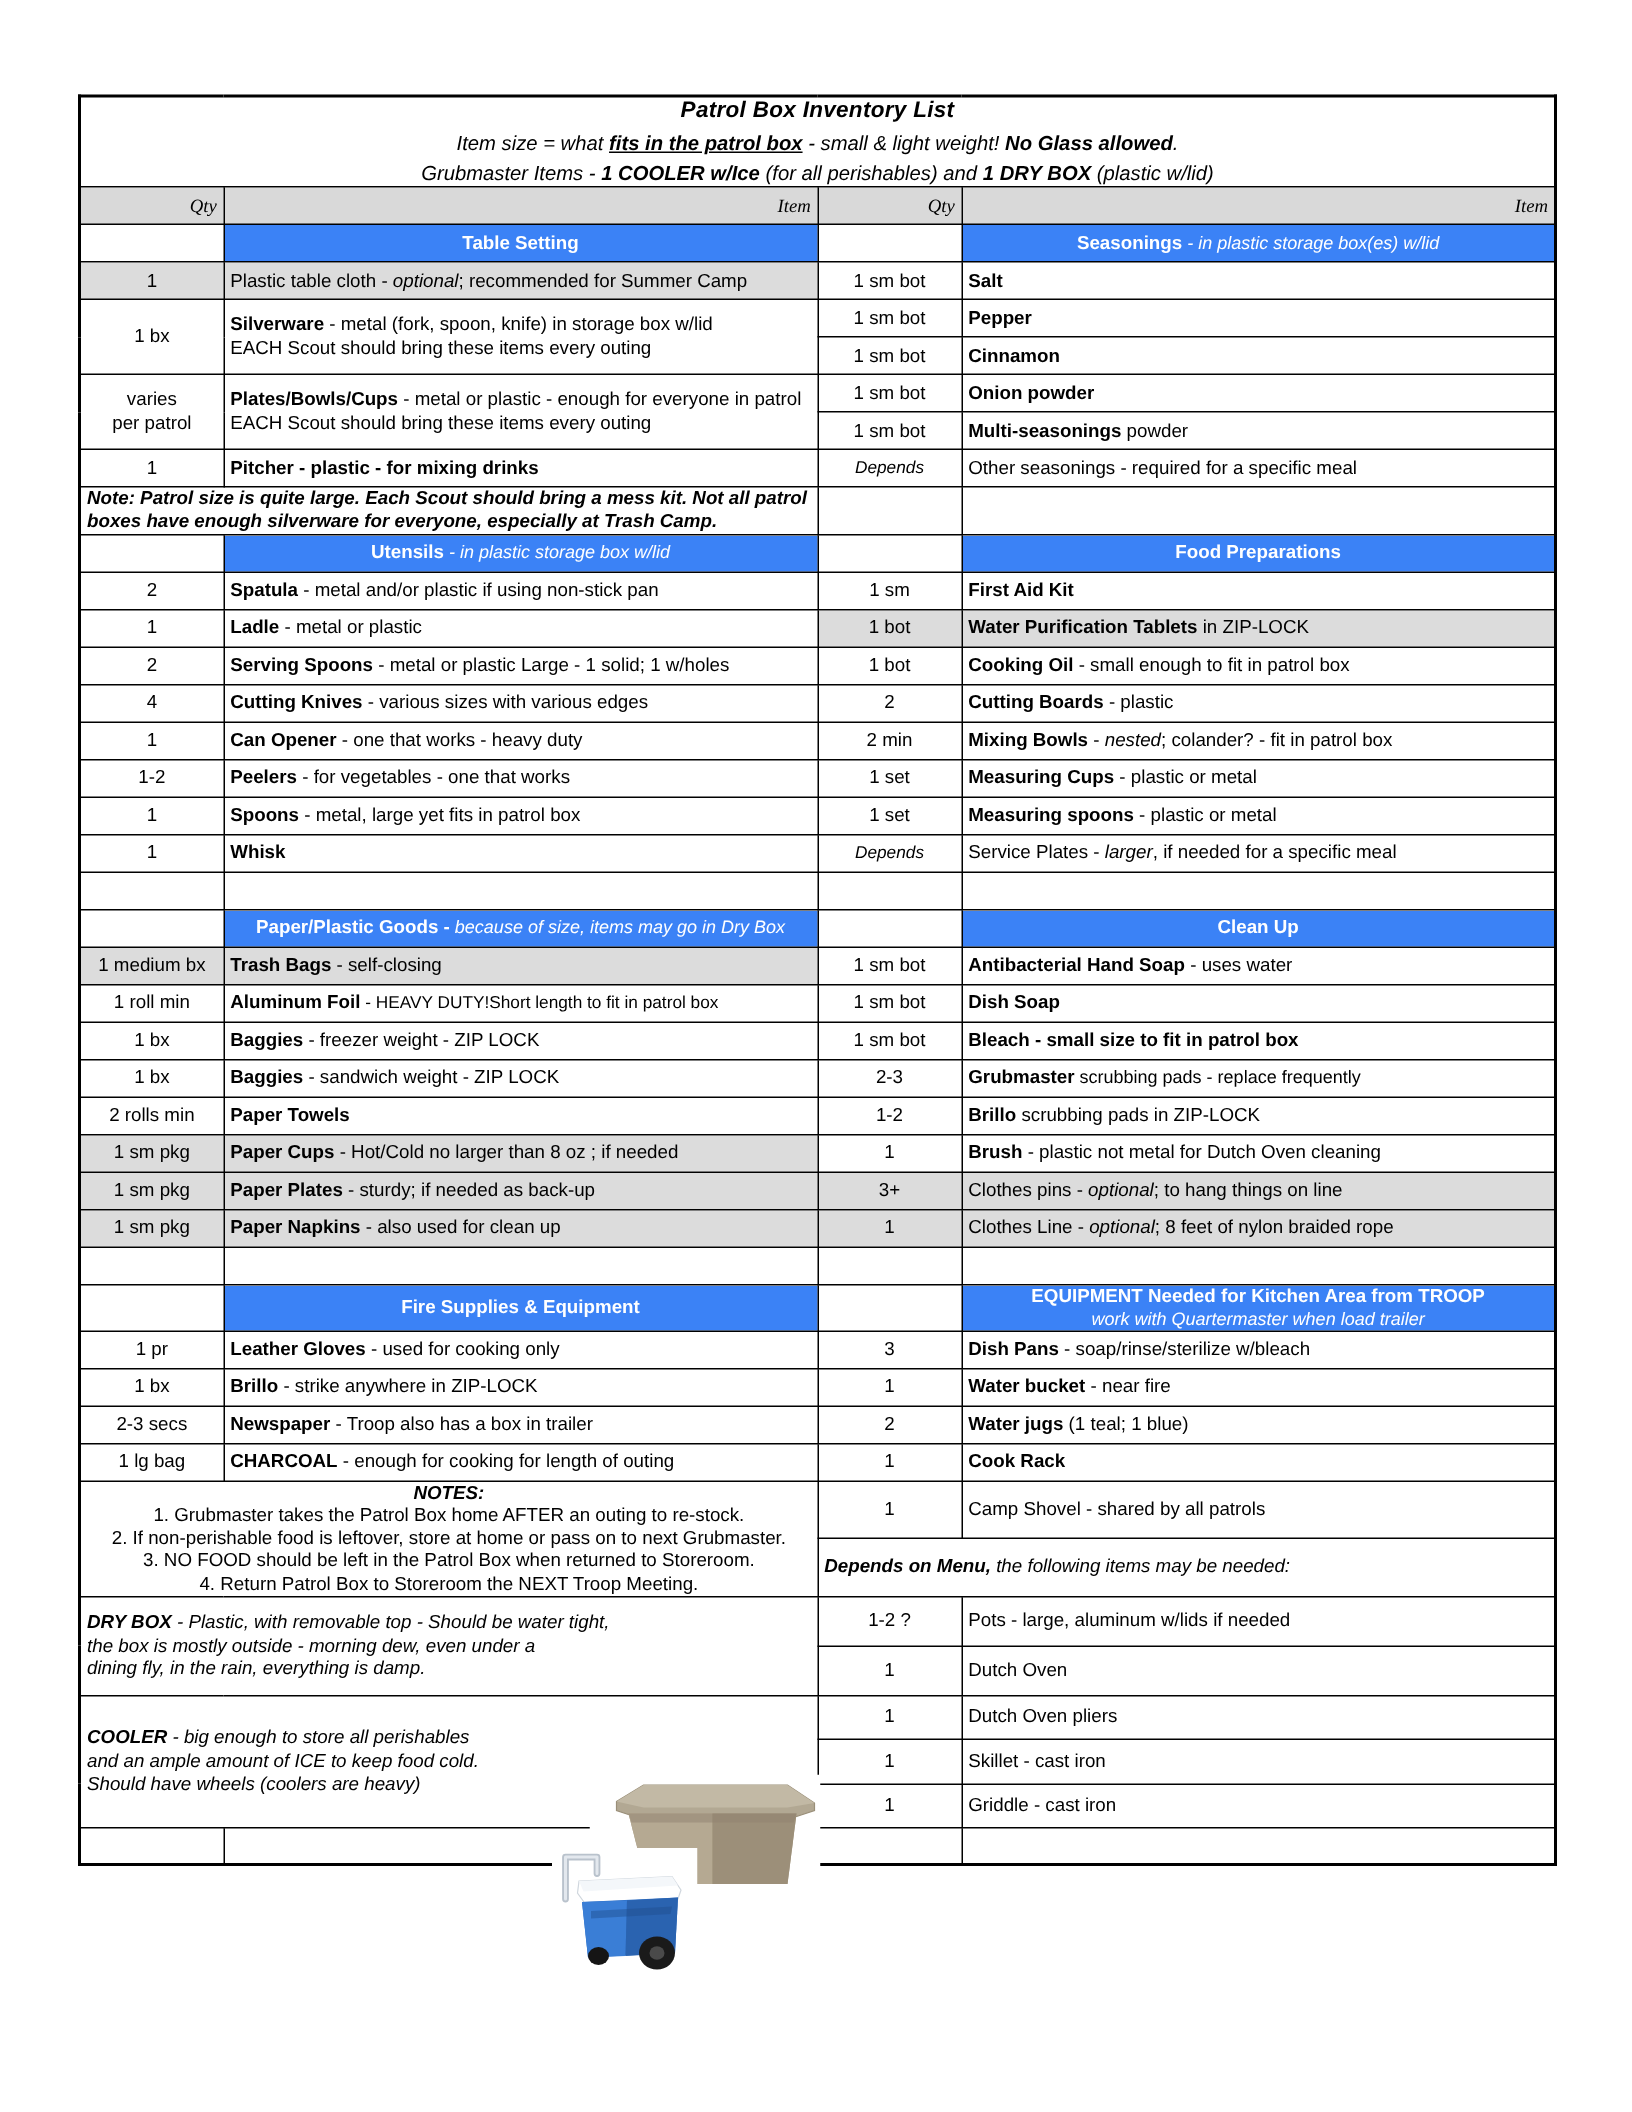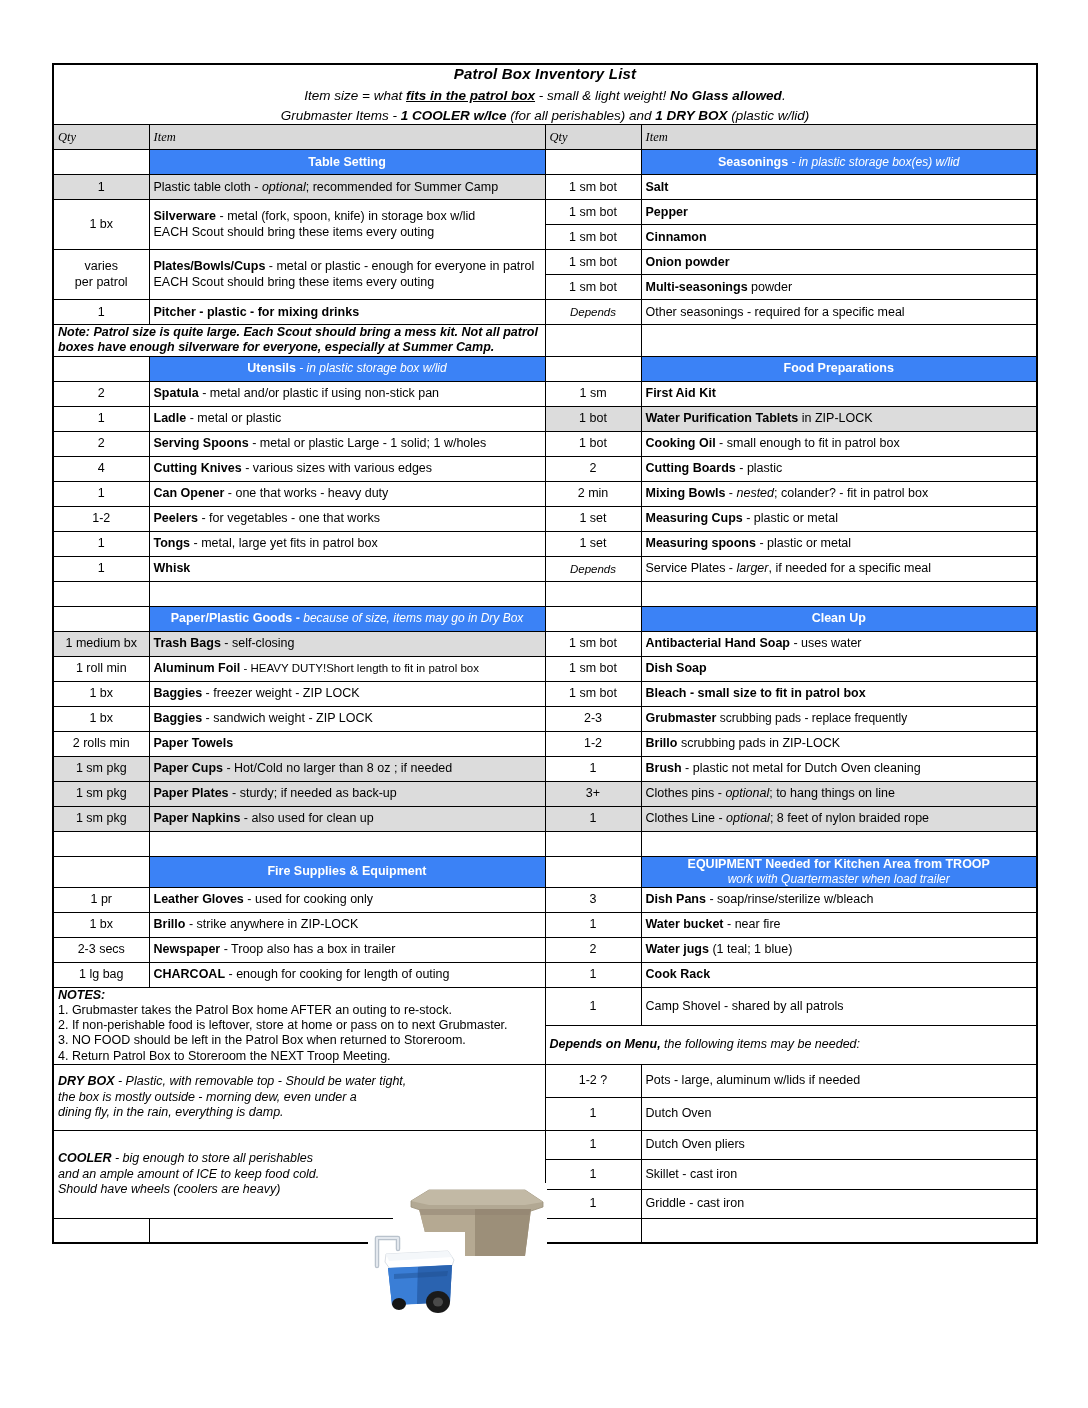--- a/index.html
+++ b/index.html
@@ -42,21 +42,21 @@
   .t2{font-style:italic;font-size:13.5px;margin-top:5px;}
   .t3{font-style:italic;font-size:13.5px;margin-top:3px;}
   .u{text-decoration:underline;}
   .b{font-weight:bold;}
   .i{font-style:italic;}
   .nb{font-weight:normal;}
 
   
   .colhead{
     background:#d9d9d9;
-    text-align:left;
+    text-align:right;
     font-family:"Liberation Serif", serif;
     font-style:italic;
     font-size:14px;
     height:28px;
   }
 
   
   .secblank{background:#ffffff;}
   .sec{
     background:#3b82f6;color:#ffffff;
@@ -81,21 +81,21 @@
   .blank{height:25px;}
   .blankTall{height:36px;}
 
   .notecell{
     font-style:italic;font-weight:bold;font-size:12.5px;line-height:1.33;
     height:46px;padding:3px 5px;
   }
 
   .notesbox{
     height:88px;vertical-align:top;padding:4px 5px 2px 5px;
-    font-size:12px;line-height:1.32;
+    font-size:12px;line-height:1.32;text-align:center;
   }
   .notesbox .hd{font-weight:bold;font-style:italic;font-size:12.5px;}
 
   .dependshead{
     height:34px;font-style:italic;font-size:13.5px;padding-left:10px;
   }
   .dependshead .b{font-weight:bold;}
 
   .boxnote{
     vertical-align:top;padding:6px 5px 4px 5px;
@@ -192,21 +192,21 @@
       </tr>
 
       <tr>
         <td class="qty">1</td>
         <td class="item"><span class="nm">Pitcher - plastic - for mixing drinks</span></td>
         <td class="qty dep">Depends</td>
         <td class="item"><span>Other seasonings - required for a specific meal</span></td>
       </tr>
 
       <tr>
-        <td class="notecell" colspan="2">Note: Patrol size is quite large.  Each Scout should bring a mess kit. Not all patrol boxes have enough silverware for everyone, especially at Summer Camp.</td>
+        <td class="notecell" colspan="2">Note: Patrol size is quite large.  Each Scout should bring a mess kit. Not all patrol boxes have enough silverware for everyone, especially at Trash Camp.</td>
         <td class="blankTall"></td>
         <td class="blankTall"></td>
       </tr>
 
       <tr>
         <td class="secblank"></td>
         <td class="sec"><span>Utensils</span><span class="sub"> -  in plastic storage box w/lid</span></td>
         <td class="secblank"></td>
         <td class="sec"><span>Food Preparations</span></td>
       </tr>
@@ -242,21 +242,21 @@
         <td class="item"><span class="nm">Mixing Bowls</span><span>  - </span><span class="i">nested</span><span>;  colander? - fit in patrol box</span></td>
       </tr>
       <tr>
         <td class="qty">1-2</td>
         <td class="item"><span class="nm">Peelers</span><span>  -   for vegetables - one that works</span></td>
         <td class="qty">1 set</td>
         <td class="item"><span class="nm">Measuring Cups</span><span>  -  plastic or metal</span></td>
       </tr>
       <tr>
         <td class="qty">1</td>
-        <td class="item"><span class="nm">Tongs</span><span>     -   metal, large yet fits in patrol box</span></td>
+        <td class="item"><span class="nm">Spoons</span><span>     -   metal, large yet fits in patrol box</span></td>
         <td class="qty">1 set</td>
         <td class="item"><span class="nm">Measuring spoons</span><span>  -  plastic or metal</span></td>
       </tr>
       <tr>
         <td class="qty">1</td>
         <td class="item"><span class="nm">Whisk</span></td>
         <td class="qty dep">Depends</td>
         <td class="item"><span>Service Plates  -  </span><span class="i">larger</span><span>, if needed for a specific meal</span></td>
       </tr>
 

